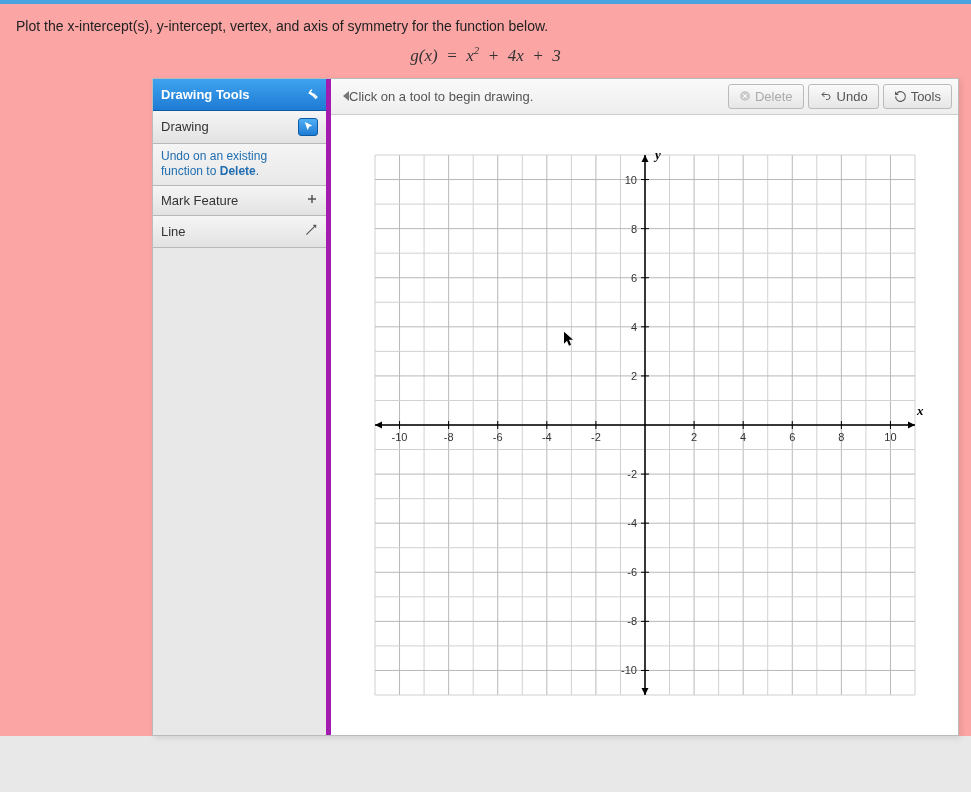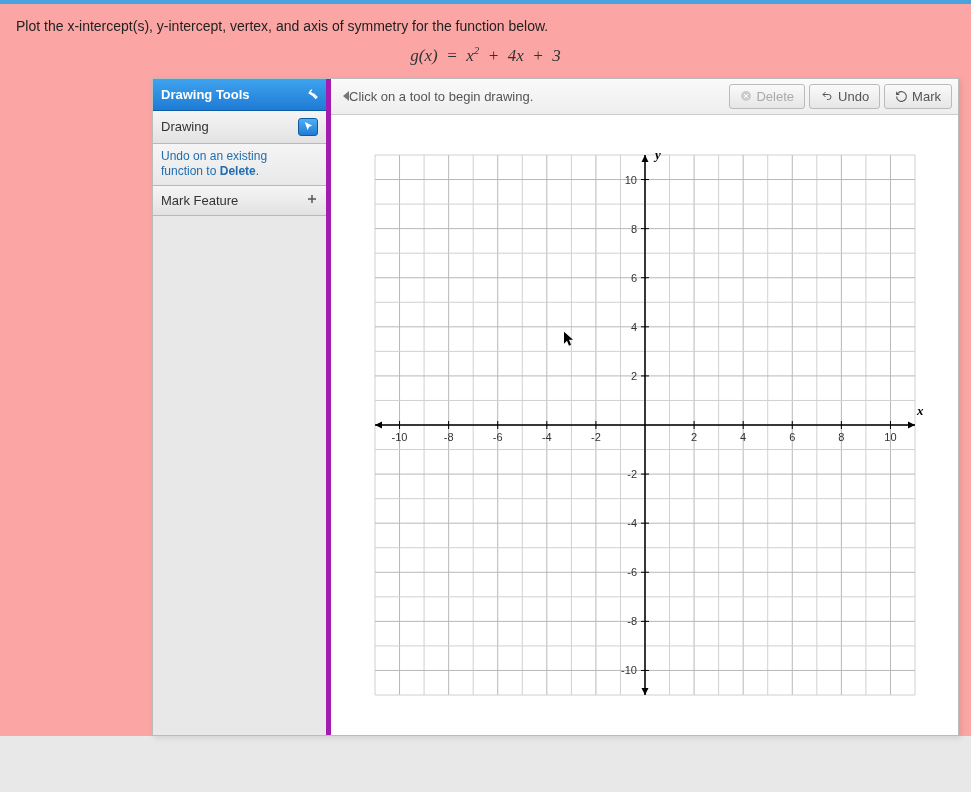--- a/index.html
+++ b/index.html
@@ -173,20 +173,29 @@
       </div>
       <div class="tool-row">
         <span>Mark Feature</span>
         <span class="tool-icon">
           <svg width="12" height="12" viewBox="0 0 24 24" stroke="#555" stroke-width="3">
               <line x1="12" y1="4" x2="12" y2="20"></line>
               <line x1="4" y1="12" x2="20" y2="12"></line>
             </svg>
         </span>
       </div>
+      <div class="tool-row">
+        <span>Line</span>
+        <span class="tool-icon">
+          <svg width="14" height="14" viewBox="0 0 24 24" stroke="#555" stroke-width="2" fill="none">
+              <line x1="4" y1="20" x2="20" y2="4"></line>
+              <polyline points="16,4 20,4 20,8"></polyline>
+            </svg>
+        </span>
+      </div>
     </div>
 
     <div class="canvas-area">
       <div class="canvas-toolbar">
         <div class="toolbar-msg">
           <span class="caret-left"></span>
           <span>Click on a tool to begin drawing.</span>
         </div>
         <div class="tb-btn disabled">
           <svg width="12" height="12" viewBox="0 0 24 24">
@@ -200,21 +209,21 @@
               <path d="M9 14L4 9l5-5"></path>
               <path d="M4 9h11a5 5 0 0 1 0 10h-3"></path>
             </svg>
           <span>Undo</span>
         </div>
         <div class="tb-btn">
           <svg width="13" height="13" viewBox="0 0 24 24" fill="none" stroke="#555" stroke-width="2">
               <path d="M3 12a9 9 0 1 0 3-6.7L3 8"></path>
               <polyline points="3 3 3 8 8 8"></polyline>
             </svg>
-          <span>Mark</span>
+          <span>Tools</span>
         </div>
       </div>
 
       <div class="graph-wrap">
         <svg class="graph" id="graph-svg" width="600" height="600" viewBox="0 0 600 600">
             <line x1="30" y1="570" x2="30" y2="30" class="grid-line"></line>
             <line x1="54.54545454545455" y1="570" x2="54.54545454545455" y2="30" class="grid-major"></line>
             <line x1="79.0909090909091" y1="570" x2="79.0909090909091" y2="30" class="grid-line"></line>
             <line x1="103.63636363636363" y1="570" x2="103.63636363636363" y2="30" class="grid-major"></line>
             <line x1="128.1818181818182" y1="570" x2="128.1818181818182" y2="30" class="grid-line"></line>

